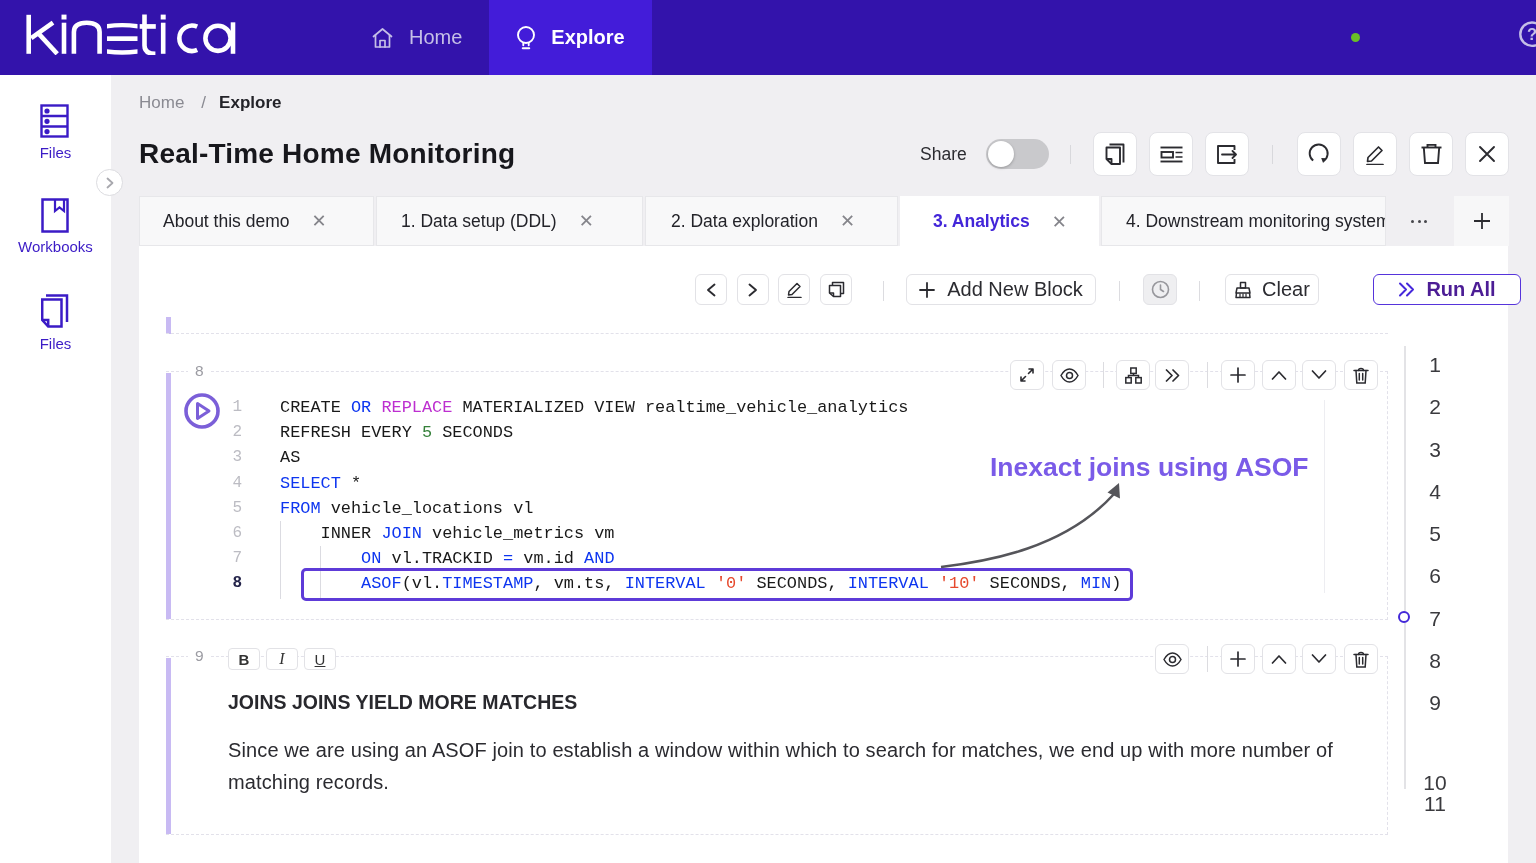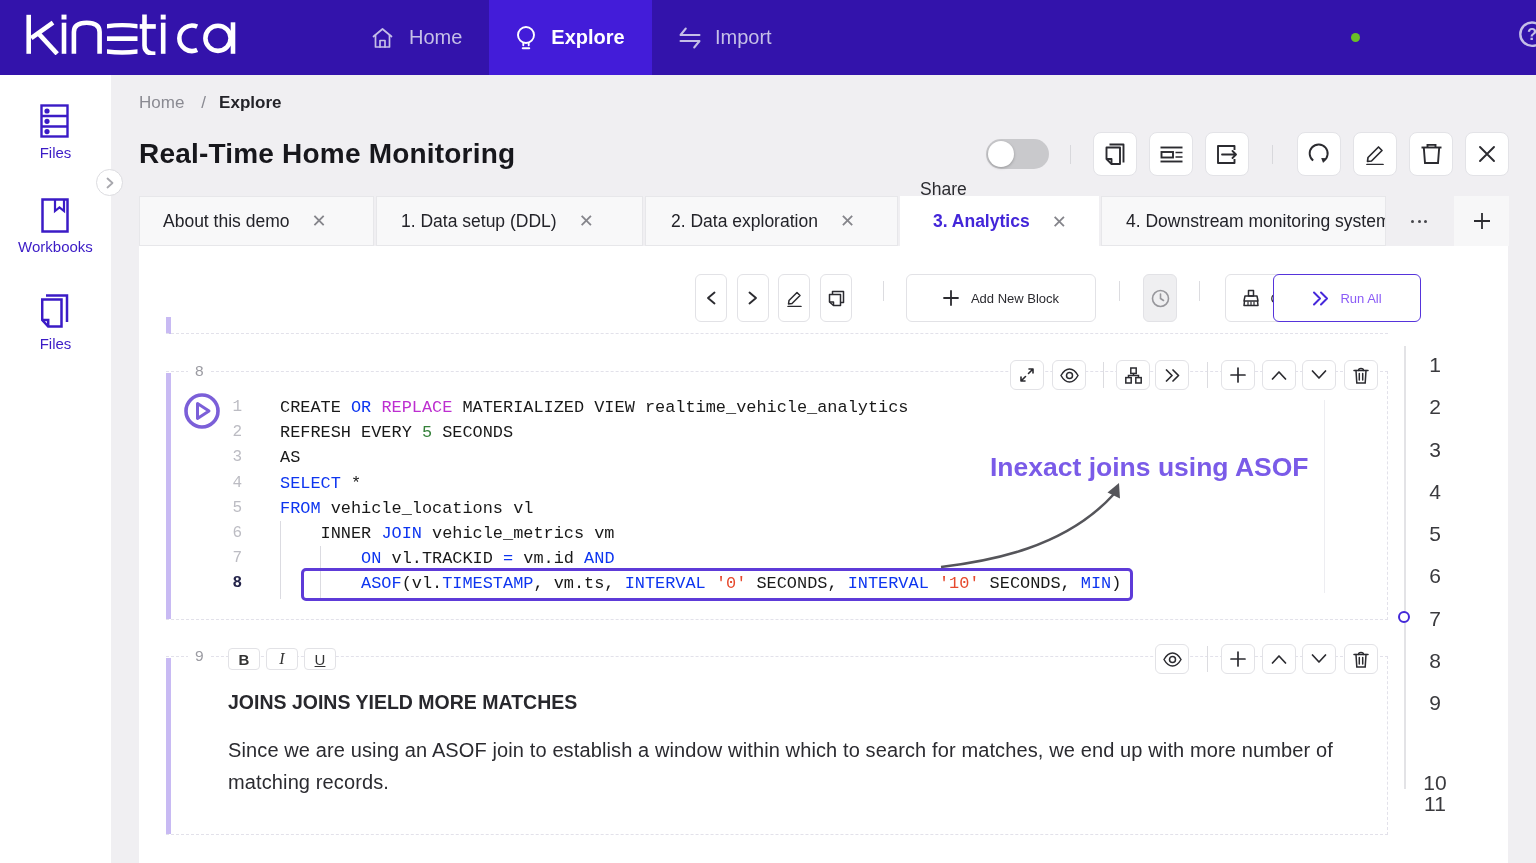--- a/index.html
+++ b/index.html
@@ -17,40 +17,40 @@
 
 
 #side { position:absolute; left:0; top:75px; width:111px; height:788px; background:#fff; }
 #side .lbl { position:absolute; width:111px; text-align:center; color:#3B1BC6; font-size:15px; }
 #side-toggle { position:absolute; left:96px; top:169px; width:27px; height:27px; border-radius:50%; background:#fff; border:1.5px solid #DCDCE0; display:flex; align-items:center; justify-content:center; }
 
 
 #crumb { position:absolute; left:139px; top:93px; font-size:17px; color:#8A8A92; }
 #crumb b { color:#232329; font-weight:600; }
 #title { position:absolute; left:139px; top:138px; font-size:28px; font-weight:700; color:#17171C; letter-spacing:0.2px; }
-#share-lbl { position:absolute; left:920px; top:144px; font-size:17.5px; color:#2B2B30;margin-top:35px; }
+#share-lbl { position:absolute; left:920px; top:144px; font-size:17.5px; color:#2B2B30; }
 #toggle { position:absolute; left:986px; top:139px; width:63px; height:30px; border-radius:15px; background:#C9C9CC; }
 #toggle .knob { position:absolute; left:2px; top:2px; width:26px; height:26px; border-radius:50%; background:#fff; box-shadow:0 1px 3px rgba(0,0,0,0.25); }
 .hdiv { position:absolute; width:1px; background:#D8D8DC; }
 .hbtn { position:absolute; top:132px; width:44px; height:44px; background:#fff; border:1px solid #E3E3E7; border-radius:8px; display:flex; align-items:center; justify-content:center; }
 
 
 .tab { position:absolute; top:196px; height:50px; background:#F8F8F9; border:1px solid #E7E7EA; display:flex; align-items:center; font-size:17.5px; color:#232329; white-space:nowrap; overflow:hidden; }
 .tab .x { color:#85858B; font-size:18px; margin-left:22px; }
 .tab.active { background:#fff; border:none; height:51px; color:#4326D9; font-weight:600; }
 .tab.active .x { font-weight:400; }
 #tab-dots { position:absolute; left:1398px; top:196px; width:42px; height:50px; display:flex; align-items:center; justify-content:center; gap:3.5px; }
 #tab-dots span { width:3px; height:3px; border-radius:50%; background:#46464C; }
 #tab-plus { position:absolute; left:1454px; top:196px; width:55px; height:50px; background:#F7F7F8; display:flex; align-items:center; justify-content:center; }
 
 
 #wb { position:absolute; left:139px; top:246px; width:1369px; height:617px; background:#fff; }
 
 
-.tbtn { position:absolute; top:274px; height:48px; background:#fff; border:1px solid #E2E2E6; border-radius:6px; display:flex; align-items:center; justify-content:center; color:#2B2B30; font-size:13px; }
+.tbtn { position:absolute; top:274px; height:31px; background:#fff; border:1px solid #E2E2E6; border-radius:6px; display:flex; align-items:center; justify-content:center; color:#2B2B30; font-size:20px; }
 .tdiv { position:absolute; top:281px; width:1px; height:20px; background:#DCDCE0; }
 
 
 .block { position:absolute; border:1px dashed #E2E1EA; border-left:none; background:#fff; }
 .pbar { position:absolute; background:#C8BAF3; width:5px; }
 .chip { position:absolute; background:#fff; color:#9B9BA2; font-size:15.5px; text-align:center; padding:0 7px; }
 .bbtn { position:absolute; width:34px; height:30px; background:#fff; border:1px solid #E2E2E6; border-radius:6px; display:flex; align-items:center; justify-content:center; }
 .bdiv { position:absolute; width:1px; height:26px; background:#DCDCE0; }
 
 
@@ -108,27 +108,20 @@
     Home
   </div>
   <div id="explore">
     <svg width="20" height="24" viewBox="0 0 20 24" stroke="#fff" stroke-width="1.9" fill="none" stroke-linecap="round">
         <circle cx="10" cy="9" r="8"></circle>
         <path d="M7.3 17.6 V19.2 M12.7 17.6 V19.2"></path>
         <path d="M6.8 22.3 H13.2" stroke-width="2.1"></path>
       </svg>
     Explore
   </div>
-  <div class="item" style="left:679px">
-    <svg width="22" height="22" viewBox="0 0 22 22" stroke="#C5BFE7" stroke-width="2" fill="none" stroke-linecap="round" stroke-linejoin="round">
-        <path d="M6.8 1.5 L1.5 8 H20.5"></path>
-        <path d="M15.2 20.5 L20.5 14 H1.5"></path>
-      </svg>
-    Import
-  </div>
   <div class="abs" style="left:1351px;top:33px;width:9px;height:9px;border-radius:50%;background:#69BE28"></div>
   <svg class="abs" style="left:1519px;top:21px" width="17" height="27" viewBox="0 0 17 27" fill="none">
       <circle cx="13" cy="13.2" r="11.7" stroke="#C5BFE7" stroke-width="2.4"></circle>
       <text x="8" y="18.5" fill="#C5BFE7" font-size="16.5" font-weight="600" font-family="Liberation Sans">?</text>
     </svg>
 </div>
 
 <div id="side">
   <svg class="abs" style="left:40px;top:29px" width="29" height="34" viewBox="0 0 29 34" fill="none" stroke="#3B1BC6" stroke-width="2.4">
       <rect x="1.5" y="1.5" width="26" height="31"></rect>
@@ -269,21 +262,21 @@
 <div class="tdiv" style="left:1199px"></div>
 <div class="tbtn" style="left:1225px;width:94px">
   <svg width="18" height="18" viewBox="0 0 18 18" fill="none" stroke="#2B2B30" stroke-width="1.5" stroke-linejoin="round" style="margin-right:10px">
       <path d="M6.5 1.5 H11.5 V7 H6.5 Z"></path>
       <path d="M3 7 H15 L16 12 H2 Z"></path>
       <path d="M2.5 12 L2 16.5 H16 L15.5 12"></path>
       <path d="M6 12.5 V16 M9 12.5 V16 M12 12.5 V16" stroke-width="1.2"></path>
     </svg>
   Clear
 </div>
-<div class="tbtn" style="left:1273px;width:148px;border:1.5px solid #5634DB;color:#8b5cf6;font-weight:400">
+<div class="tbtn" style="left:1373px;width:148px;border:1.5px solid #5634DB;color:#4c1d95;font-weight:700">
   <svg width="17" height="15" viewBox="0 0 17 15" stroke="#4628DB" stroke-width="2" fill="none" stroke-linecap="round" stroke-linejoin="round" style="margin-right:11px">
       <path d="M2 1.5 L8 7.5 L2 13.5 M9 1.5 L15 7.5 L9 13.5"></path>
     </svg>
   Run All
 </div>
 
 <div class="pbar" style="left:166px;top:317px;height:17px"></div>
 <div class="abs" style="left:166px;top:333px;width:1222px;border-top:1px dashed #E2E1EA"></div>
 
 <div class="block" style="left:166px;top:371px;width:1222px;height:249px"></div>

